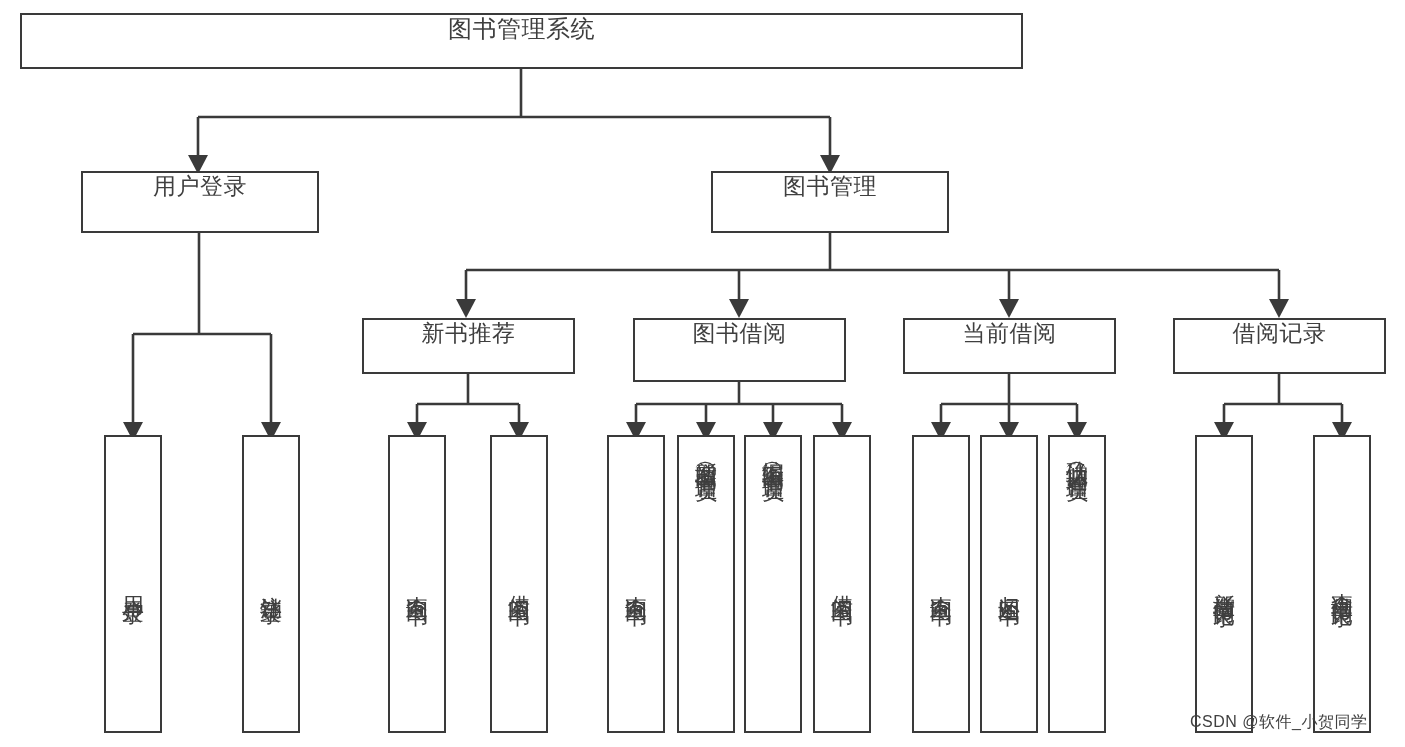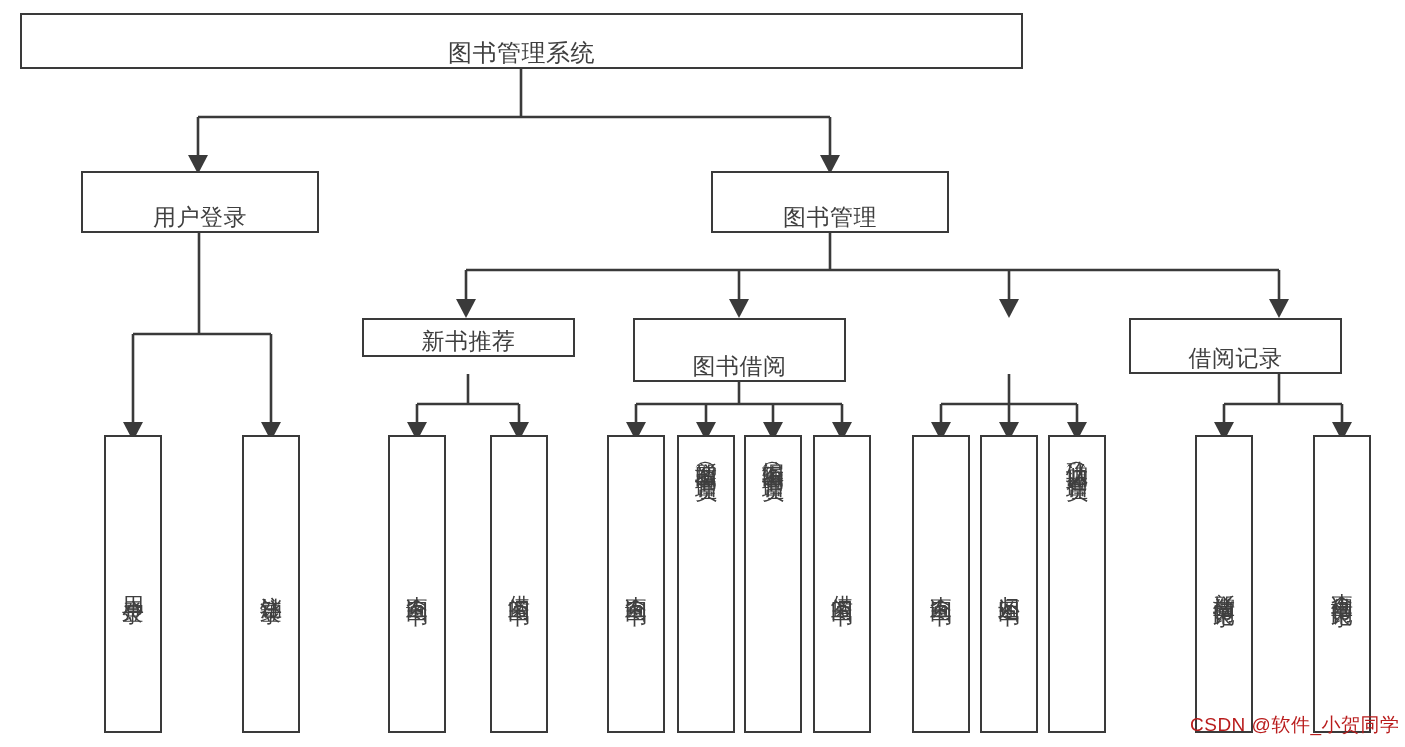--- a/index.html
+++ b/index.html
@@ -26,21 +26,21 @@
     width: 1405px;
     height: 747px;
     pointer-events: none;
   }
   .node {
     position: absolute;
     box-sizing: border-box;
     background: #ffffff;
     border: 2px solid #3a3a3a;
     display: flex;
-    align-items: flex-end;
+    align-items: flex-start;
     justify-content: center;
     z-index: 2;
   }
   .node-label {
     color: #3f3f3f;
     letter-spacing: 0.5px;
     line-height: 1.18;
     text-align: center;
     white-space: nowrap;
   }
@@ -65,22 +65,22 @@
     line-height: 1;
     white-space: nowrap;
   }
   
   .node.leaf.centered {
     align-items: center;
     padding-top: 0;
   }
   .watermark {
     position: absolute;
-    color: #b91c1c;
-    font-size: 19px;
+    color: #404040;
+    font-size: 16px;
     white-space: nowrap;
     z-index: 3;
     letter-spacing: 0.5px;
   }
 </style>
 </head>
 <body>
 
 <div id="diagram-root">
 
@@ -138,27 +138,30 @@
     <span class="node-label">图书管理系统</span>
   </div>
 
   <div class="node horizontal" style="left:81px; top:171px; width:238px; height:62px;">
     <span class="node-label">用户登录</span>
   </div>
   <div class="node horizontal" style="left:711px; top:171px; width:238px; height:62px;font-family:Liberation Serif, serif;">
     <span class="node-label">图书管理</span>
   </div>
 
-  <div class="node horizontal" style="left:362px; top:318px; width:213px; height:39px;">
+  <div class="node horizontal" style="left:362px; top:318px; width:213px; height:56px;">
     <span class="node-label">新书推荐</span>
   </div>
   <div class="node horizontal" style="left:633px; top:318px; width:213px; height:64px;">
     <span class="node-label">图书借阅</span>
   </div>
-  <div class="node horizontal" style="left:1129px; top:318px; width:213px; height:56px;">
+  <div class="node horizontal" style="left:903px; top:318px; width:213px; height:56px;">
+    <span class="node-label">当前借阅</span>
+  </div>
+  <div class="node horizontal" style="left:1173px; top:318px; width:213px; height:56px;">
     <span class="node-label">借阅记录</span>
   </div>
 
   <div class="node leaf centered" style="left:104px; top:435px; width:58px; height:298px;">
     <span class="node-label">用户登录</span>
   </div>
   <div class="node leaf centered" style="left:242px; top:435px; width:58px; height:298px;">
     <span class="node-label">注销登录</span>
   </div>
 

